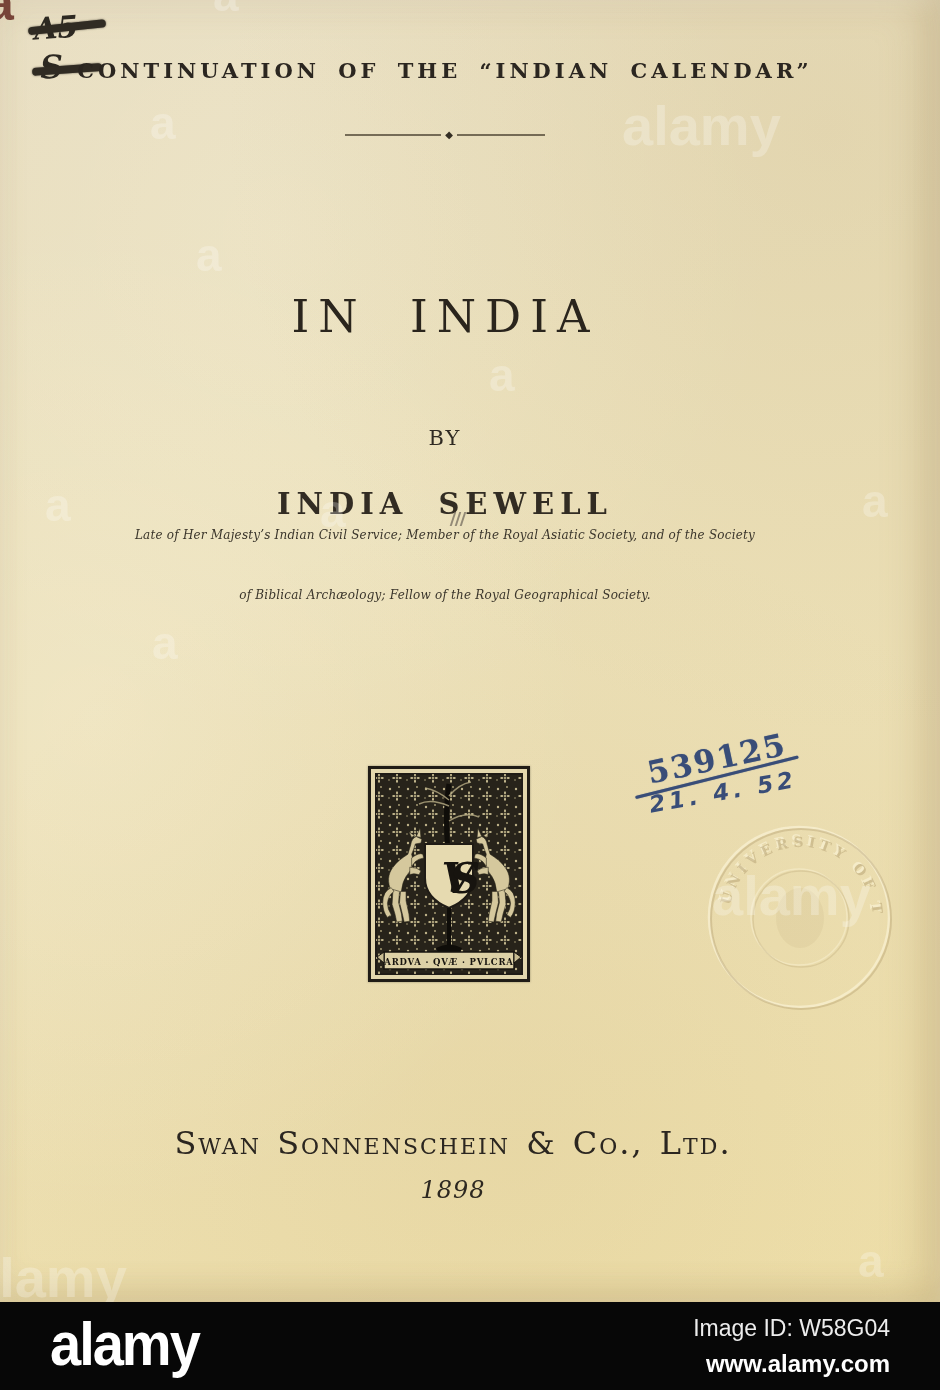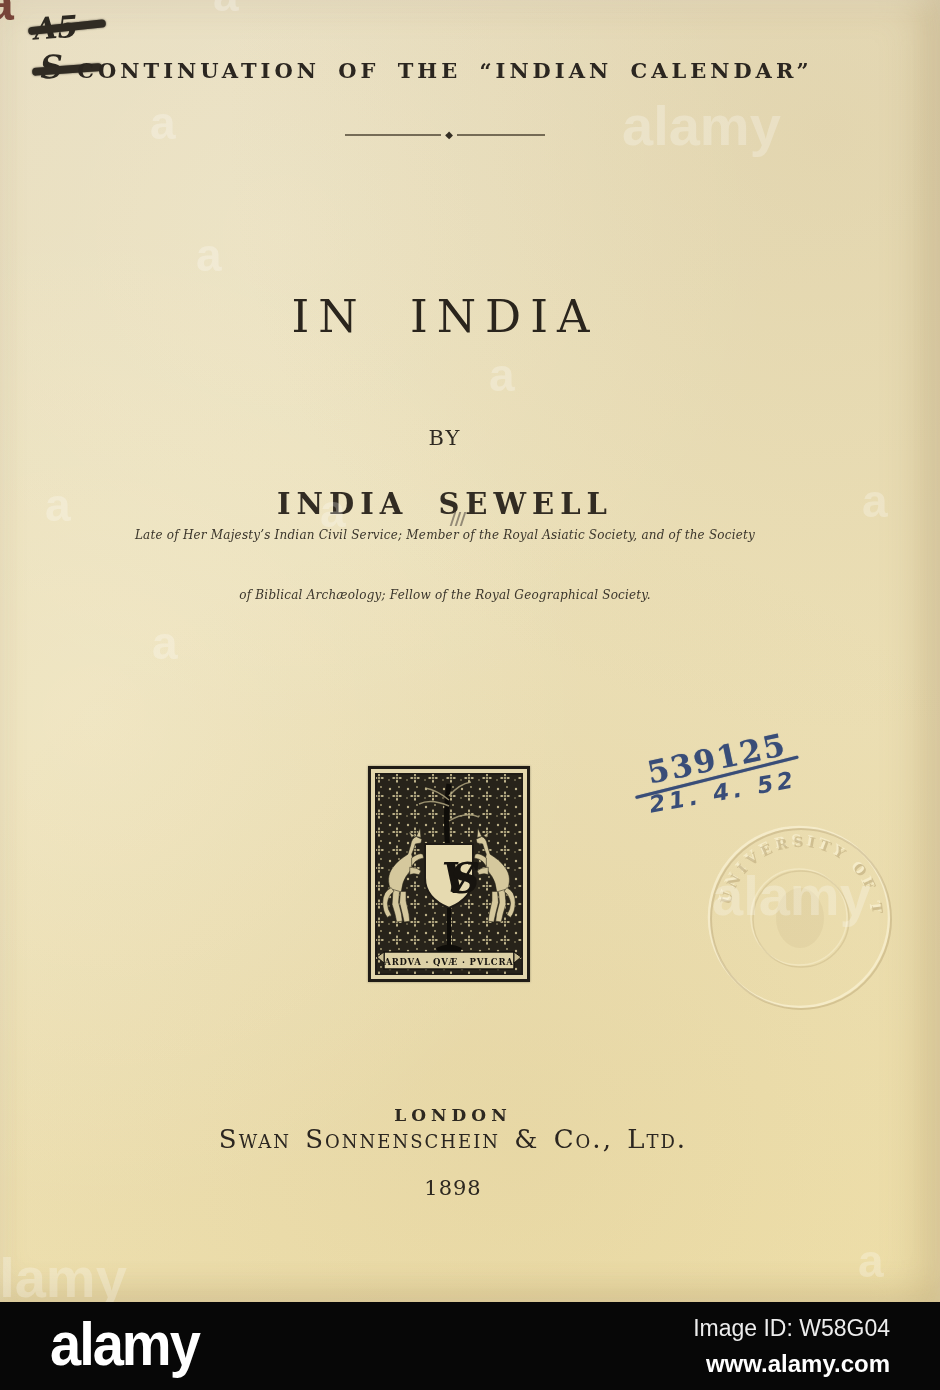--- a/index.html
+++ b/index.html
@@ -63,23 +63,23 @@
   .stamp .num { font-size:31px; font-weight:bold; letter-spacing:2px; text-align:center; text-shadow:0 0 1px rgba(46,69,117,.55); }
   .stamp .rule { height:3px; width:168px; background:#2e4575; margin:-1px 0 0 2px; transform:rotate(-2deg); border-radius:2px; box-shadow:0 0 1px rgba(46,69,117,.6); }
   .stamp .date { font-family:"DejaVu Sans", sans-serif; font-style:italic; font-weight:600; font-size:23px; letter-spacing:4px; margin:1px 0 0 -2px; text-align:center; transform:rotate(2deg); }
 
   
   .emboss { position:absolute; left:698px; top:816px; width:204px; height:204px; opacity:.58; }
 
   
   .impr { left:8px; width:890px; }
   .city { top:1105px; font-size:17px; font-weight:bold; letter-spacing:5px; color:#2d2820; }
-  .publisher { top:1124px; font-size:26px; font-variant:small-caps; letter-spacing:2px; word-spacing:4px; color:#2b2620; }
+  .publisher { top:1124px; font-size:32px; font-variant:small-caps; letter-spacing:2px; word-spacing:4px; color:#2b2620; }
   .address { top:1155px; font-size:20px; font-variant:small-caps; font-weight:bold; letter-spacing:2px; color:#2d2820; }
-  .year { top:1176px; font-size:21px; color:#2d2820; letter-spacing:1px; }
+  .year { top:1176px; font-size:24px; color:#2d2820; letter-spacing:1px;font-style:italic; }
 
   
   .wm-layer { position:absolute; left:0; top:0; width:940px; height:1302px; pointer-events:none; }
   .wm { position:absolute; font-family:"Liberation Sans", sans-serif; font-weight:bold; color:rgba(255,255,255,.26); line-height:1; }
   .wm-red { color:rgba(93,31,24,.8); }
 
   
   .footer { position:absolute; left:0; top:1302px; width:940px; height:88px; background:#070707; display:flex; align-items:center; justify-content:space-between; padding:0 50px; }
   .alamy-logo { font-family:"Liberation Sans", sans-serif; font-weight:bold; font-size:56px; letter-spacing:-2px; color:#fff; transform:scaleY(1.1); line-height:1; margin-top:-4px; }
   .footer-right { text-align:right; font-family:"Liberation Sans", sans-serif; color:#fff; }
@@ -190,21 +190,20 @@
       <circle cx="103" cy="103" r="48" fill="none" stroke="rgba(158,134,86,0.35)" stroke-width="1.5"></circle>
       <ellipse cx="102" cy="102" rx="24" ry="30" fill="rgba(168,146,96,0.18)"></ellipse>
       <text font-family="DejaVu Serif, serif" font-weight="bold" font-size="14" letter-spacing="4.5" fill="rgba(255,250,228,0.85)" transform="translate(-1.2,-1.2)">
         <textPath href="#embArc" startOffset="6%">UNIVERSITY OF TORONTO</textPath>
       </text>
       <text font-family="DejaVu Serif, serif" font-weight="bold" font-size="14" letter-spacing="4.5" fill="rgba(150,126,78,0.55)" transform="translate(1,1)">
         <textPath href="#embArc" startOffset="6%">UNIVERSITY OF TORONTO</textPath>
       </text>
     </svg>
 
-    <div class="centered impr city">LONDON</div>
     <div class="centered impr publisher">Swan Sonnenschein &amp; Co., Ltd.</div>
     <div class="centered impr year">1898</div>
   </div>
 
   <div class="wm-layer">
       <span class="wm wm-red" style="left: -14px; top: -22px; font-size: 50px;">a</span>
       <span class="wm" style="left: 213px; top: -28px; font-size: 46px;">a</span>
       <span class="wm" style="left: 150px; top: 100px; font-size: 46px;">a</span>
       <span class="wm" style="left: 622px; top: 98px; font-size: 56px;">alamy</span>
       <span class="wm" style="left: 196px; top: 232px; font-size: 46px;">a</span>

